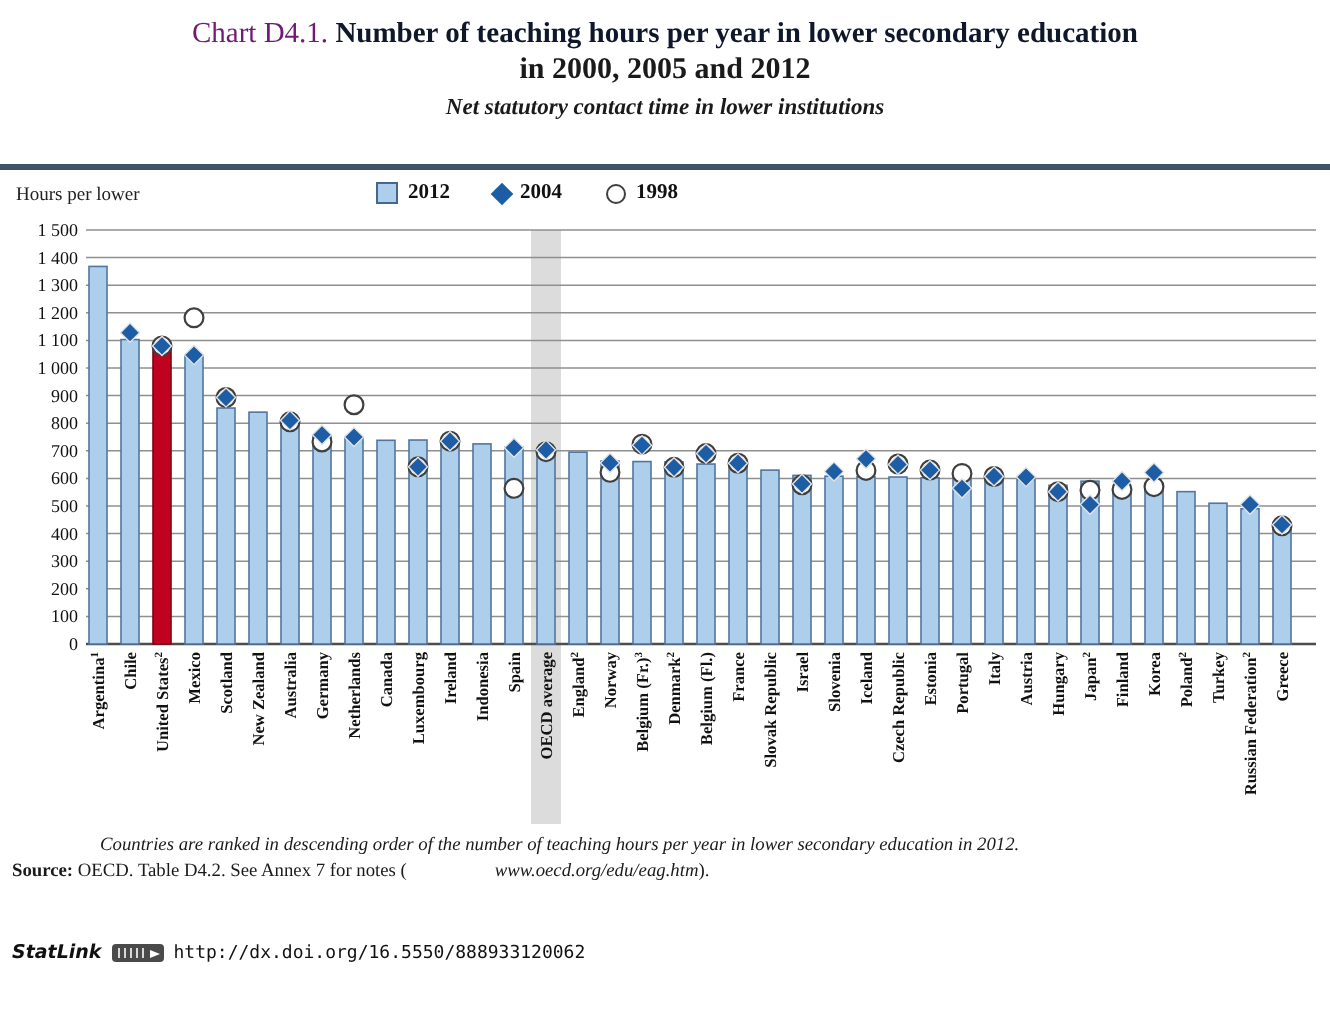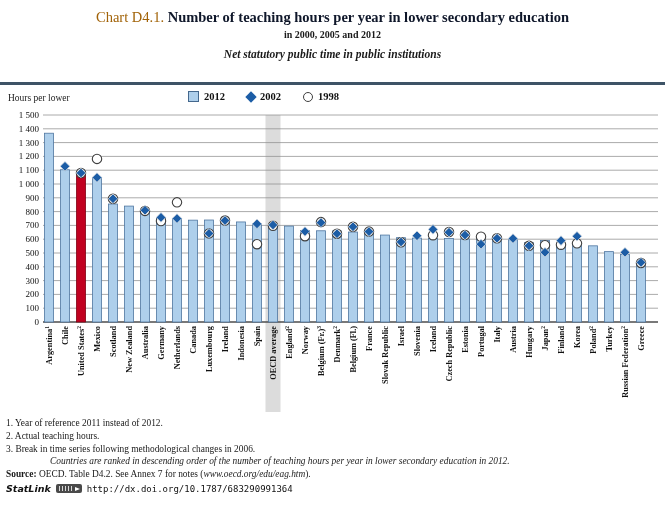--- a/index.html
+++ b/index.html
@@ -1,69 +1,69 @@
 <!DOCTYPE html>
 <html><head>
 <meta charset="utf-8">
 <style>
   html,body{margin:0;padding:0;}
   body{width:665px;height:508px;background:#fff;position:relative;overflow:hidden;
        font-family:"Liberation Serif",serif;color:#111;}
   .header{position:absolute;top:8px;left:0;width:665px;text-align:center;}
   .title-line1{font-size:14.5px;line-height:18px;}
-  .chart-label{color:#a16207;font-weight:normal;}
+  .chart-label{color:#701a75;font-weight:normal;}
   .title-bold{font-weight:bold;color:#0f172a;}
-  .title-line2{font-size:10px;font-weight:bold;line-height:18px;color:#1a1a1a;}
+  .title-line2{font-size:15px;font-weight:bold;line-height:18px;color:#1a1a1a;}
   .subtitle{font-size:11.5px;font-weight:bold;font-style:italic;margin-top:4px;color:#1a1a1a;}
   .top-rule{position:absolute;top:82px;left:0;width:665px;height:3px;background:#3e5366;}
   .axis-unit{position:absolute;top:93px;left:8px;font-size:9.5px;color:#222;}
   .legend{position:absolute;top:91px;left:0;width:527px;display:flex;justify-content:center;
           gap:22px;align-items:center;font-size:10.5px;font-weight:bold;}
   .legend-item{display:flex;align-items:center;gap:5px;}
   .lm-square{width:9px;height:9px;background:#aecfeb;border:1px solid #44688d;display:inline-block;}
   .lm-diamond{width:8px;height:8px;background:#1c5da6;transform:rotate(45deg);display:inline-block;}
   .lm-circle{width:8px;height:8px;background:#fff;border:1.2px solid #3f3f3f;border-radius:50%;display:inline-block;}
   #chart-wrap{position:absolute;top:110px;left:0;width:665px;height:305px;}
   svg text{font-family:"Liberation Serif",serif;}
   .grid{stroke:#8f8f8f;stroke-width:0.75;}
   .grid-zero{stroke:#4d4d4d;stroke-width:1.3;}
   .ytick{font-size:9px;fill:#111;}
   .xlab{font-size:8.3px;font-weight:bold;fill:#111;}
   .footnotes{position:absolute;top:417px;left:6px;width:655px;font-size:9.4px;line-height:12.8px;color:#1a1a1a;}
   .note-italic{font-style:italic;margin-left:44px;}
   .src-label{font-weight:bold;text-align:center;}
-  .src-url{font-style:italic;}
-  .statlink-row{position:absolute;top:483px;left:6px;display:flex;align-items:center;gap:5px;}
+  .src-url{font-style:italic;margin-left:44px;}
+  .statlink-row{position:absolute;top:471px;left:6px;display:flex;align-items:center;gap:5px;}
   .statlink-label{font-family:"DejaVu Sans",sans-serif;font-weight:bold;font-style:italic;font-size:9.5px;}
   .statlink-icon{width:26px;height:9px;background:#4a4a4a;border-radius:2px;position:relative;display:inline-block;}
   .statlink-icon:before{content:"";position:absolute;left:3px;top:2px;width:14px;height:5px;
       background:repeating-linear-gradient(90deg,#d8d8d8 0 1px,#4a4a4a 1px 3px);}
   .statlink-icon:after{content:"";position:absolute;right:2px;top:2.5px;width:0;height:0;
       border-left:5px solid #fff;border-top:2.5px solid transparent;border-bottom:2.5px solid transparent;}
   .statlink-url{font-family:"DejaVu Sans Mono",monospace;font-size:9px;color:#111;text-decoration:none;}
 </style>
 </head>
 <body>
 
 <div class="header">
   <div class="title-line1"><span class="chart-label">Chart D4.1.</span> <span class="title-bold">Number of teaching hours per year in lower secondary education</span></div>
   <div class="title-line2">in 2000, 2005 and 2012</div>
-  <div class="subtitle">Net statutory public time in public institutions</div>
+  <div class="subtitle">Net statutory contact time in lower institutions</div>
 </div>
 <div class="top-rule"></div>
 
 <div class="axis-unit">Hours per lower</div>
 <div class="legend" id="legend">
     <span class="legend-item">
       <span class="lm-square"></span>
       <span>2012</span>
     </span>
     <span class="legend-item">
       <span class="lm-diamond"></span>
-      <span>2002</span>
+      <span>2004</span>
     </span>
     <span class="legend-item">
       <span class="lm-circle"></span>
       <span>1998</span>
     </span>
   </div>
 
 <div id="chart-wrap">
   <svg id="chart-svg" width="665" height="305" viewBox="0 0 665 305">
       <rect x="265.5" y="5" width="15" height="297" fill="#dcdcdc"></rect>
@@ -228,26 +228,21 @@
       <text transform="translate(564,216) rotate(-90)" text-anchor="end" class="xlab"><tspan>Finland</tspan></text>
       <text transform="translate(580,216) rotate(-90)" text-anchor="end" class="xlab"><tspan>Korea</tspan></text>
       <text transform="translate(596,216) rotate(-90)" text-anchor="end" class="xlab"><tspan>Poland</tspan><tspan font-size="5.5" dy="-3">2</tspan></text>
       <text transform="translate(612,216) rotate(-90)" text-anchor="end" class="xlab"><tspan>Turkey</tspan></text>
       <text transform="translate(628,216) rotate(-90)" text-anchor="end" class="xlab"><tspan>Russian Federation</tspan><tspan font-size="5.5" dy="-3">2</tspan></text>
       <text transform="translate(644,216) rotate(-90)" text-anchor="end" class="xlab"><tspan>Greece</tspan></text>
     </svg>
 </div>
 
 <div class="footnotes">
-  <div id="footnote-lines">
-      <div>1. Year of reference 2011 instead of 2012.</div>
-      <div>2. Actual teaching hours.</div>
-      <div>3. Break in time series following methodological changes in 2006.</div>
-    </div>
   <div class="note-italic">Countries are ranked in descending order of the number of teaching hours per year in lower secondary education in 2012.</div>
   <div><span class="src-label">Source:</span><span> OECD. Table D4.2. See Annex 7 for notes (</span><span class="src-url">www.oecd.org/edu/eag.htm</span><span>).</span></div>
 </div>
 
 <div class="statlink-row">
   <span class="statlink-label">StatLink</span>
   <span class="statlink-icon"></span>
-  <a class="statlink-url" href="#">http://dx.doi.org/10.1787/683290991364</a>
+  <a class="statlink-url" href="#">http://dx.doi.org/16.5550/888933120062</a>
 </div>
 
 </body></html>

